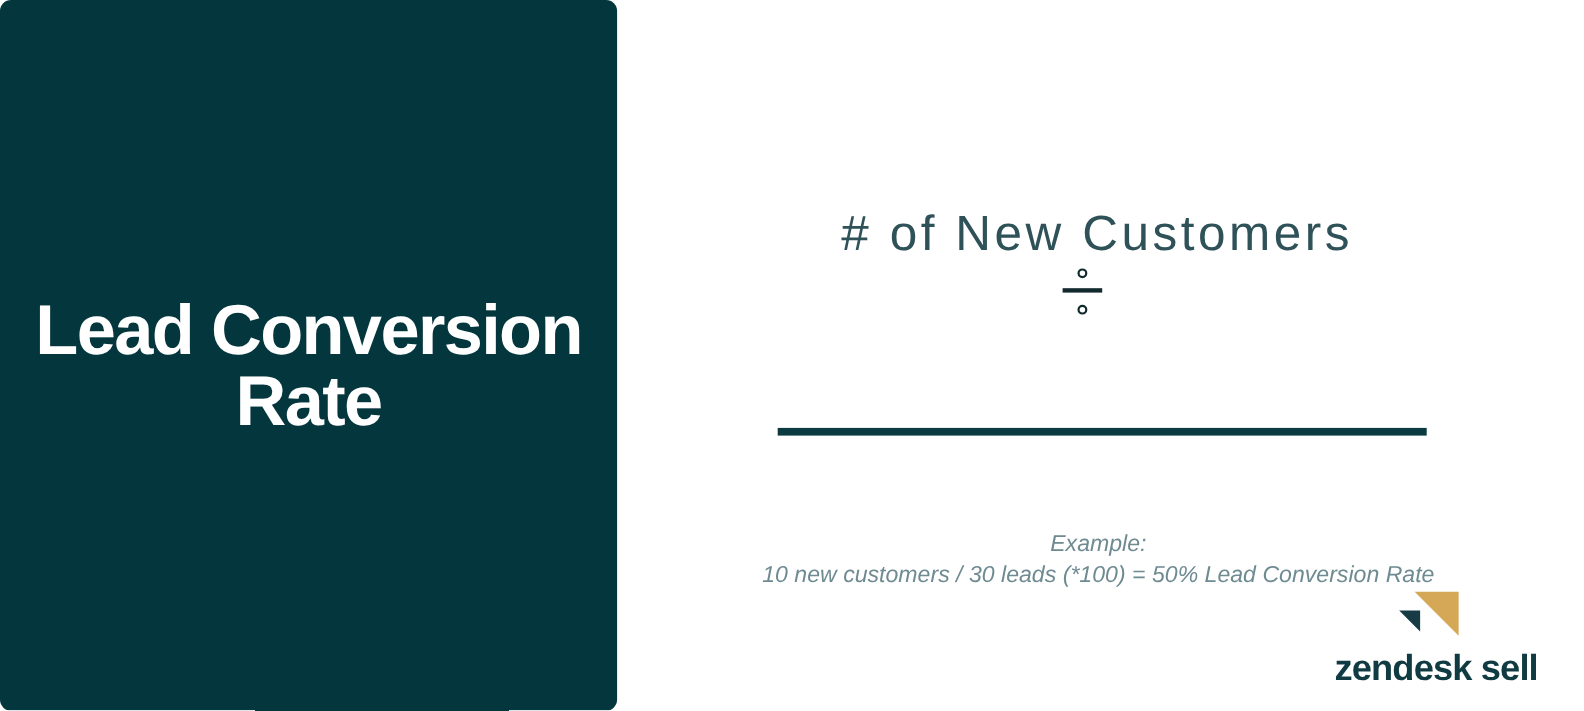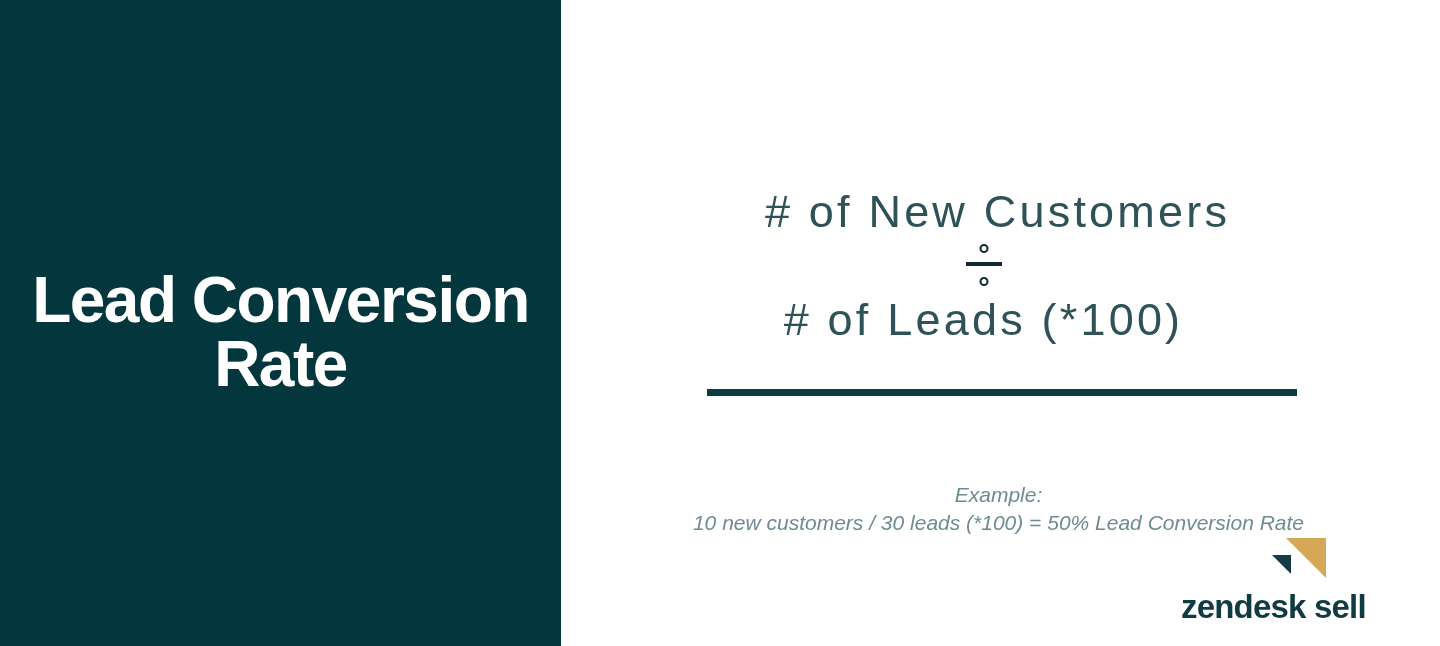--- a/index.html
+++ b/index.html
@@ -24,20 +24,21 @@
   #left-panel {
     position: absolute;
     left: 0;
     top: 0;
     width: 561px;
     height: 646px;
     background: #03363D;
     display: flex;
     align-items: center;
     justify-content: center;
+    border-radius: 10px;
   }
 
   #panel-title {
     width: 520px;
     text-align: center;
     color: #ffffff;
     font-family: "Liberation Sans", sans-serif;
     font-size: 64px;
     font-weight: bold;
     line-height: 1.0;
@@ -164,21 +165,21 @@
     position: absolute;
     right: 120px;
     top: 19px;
     width: 0;
     height: 0;
     border-top: 19px solid #173B44;
     border-left: 19px solid transparent;
   }
 
   #logo-wordmark {
-    text-align: left;
+    text-align: right;
     color: #113B42;
     font-family: "Liberation Sans", sans-serif;
     font-size: 33px;
     font-weight: bold;
     letter-spacing: -0.8px;
     line-height: 1;
     padding-right: 13px;
     margin-top: 6px;
   }
 </style>
@@ -198,21 +199,20 @@
 
     <div id="formula">
       <div class="formula-line" id="formula-numerator"># of New Customers</div>
 
       <div id="divide-icon">
         <span class="dot top"></span>
         <span class="bar"></span>
         <span class="dot bottom"></span>
       </div>
 
-      <div class="formula-line" id="formula-denominator"># of Leads (*100)</div>
     </div>
 
     <div id="rule"></div>
 
     <div id="example">
       <span class="caption-line">Example:</span>
       <span class="caption-line">10 new customers / 30 leads (*100) = 50% Lead Conversion Rate</span>
     </div>
 
     <div id="logo">

